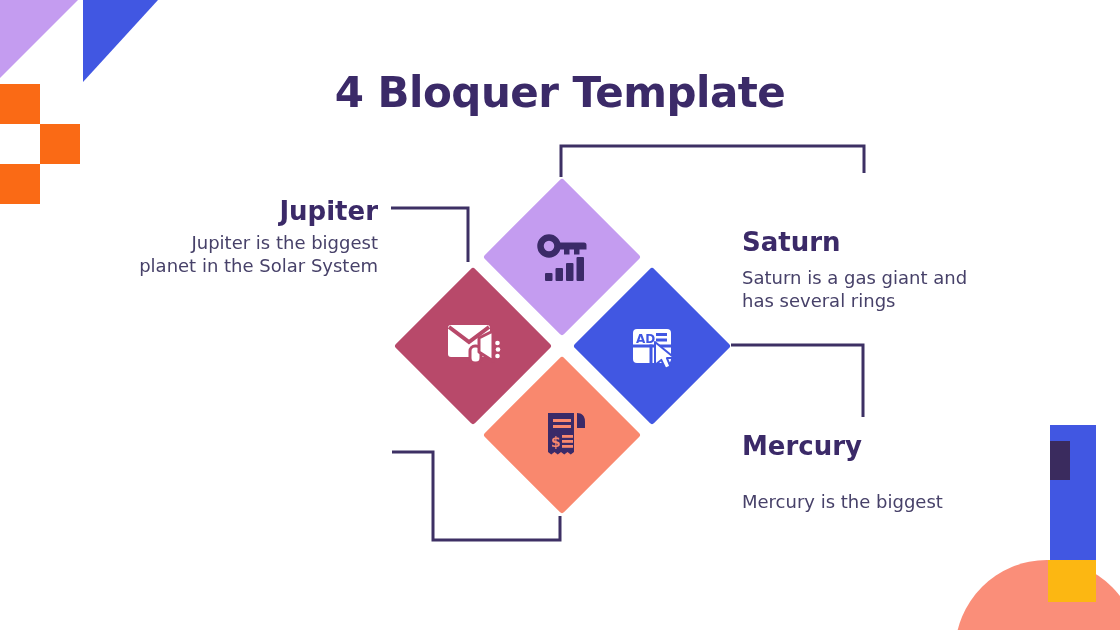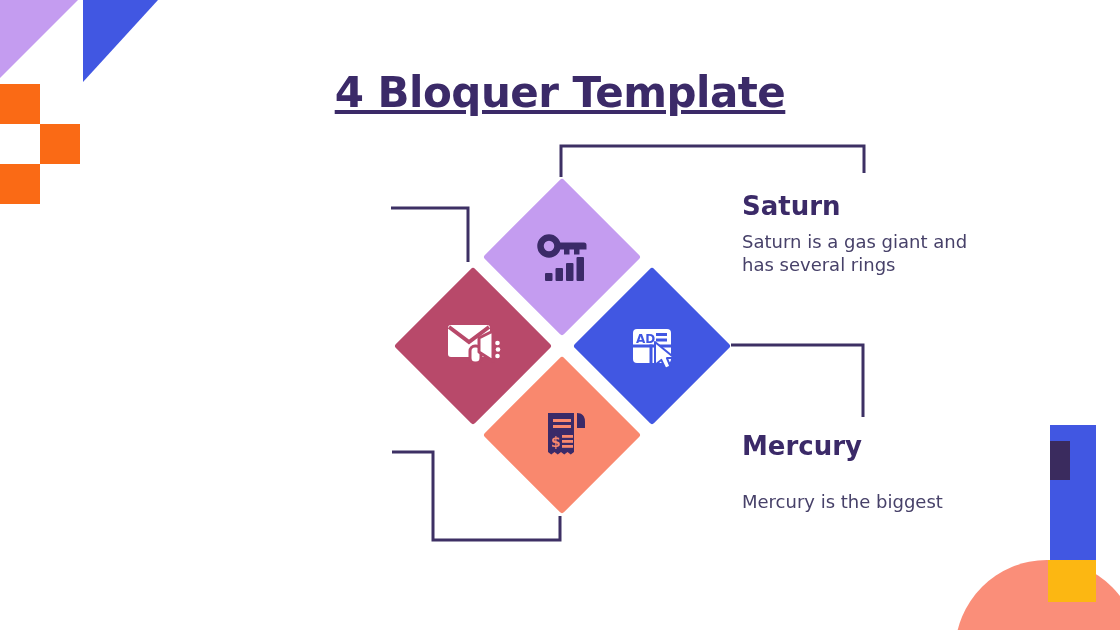--- a/index.html
+++ b/index.html
@@ -18,21 +18,21 @@
   .osq2{left:40px;top:124px;}
   .osq3{left:0;top:164px;}
   .corner-circle{left:955px;top:560px;width:184px;height:184px;border-radius:50%;
     background:#fa8e79;}
   .blue-bar{left:1050px;top:425px;width:46px;height:177px;background:#4157e2;}
   .navy-chip{left:1050px;top:441px;width:20px;height:39px;background:#3a2b5e;}
   .yellow-sq{left:1048px;top:560px;width:48px;height:42px;background:#fcb712;}
   
   .title{
     position:absolute;left:0;right:0;top:68px;text-align:center;margin:0;
-    font-size:42px;font-weight:800;letter-spacing:-.5px;color:#3b2a68;text-decoration:underline;
+    font-size:42px;font-weight:800;letter-spacing:-.5px;color:#3b2a68;
   }
   
   .connectors{position:absolute;left:0;top:0;width:1120px;height:630px;pointer-events:none;}
   
   .diamond{
     position:absolute;width:112px;height:112px;transform:rotate(45deg);
     border-radius:3px;display:flex;align-items:center;justify-content:center;
   }
   .d-top{left:506px;top:201px;background:#c49cf0;}
   .d-left{left:417px;top:290px;background:#b8496a;}
@@ -42,21 +42,21 @@
   .icon-wrap svg{display:block;width:56px;height:56px;}
   
   .block{position:absolute;width:330px;}
   .block.align-r{text-align:right;}
   .block h2{margin:0;font-size:26px;font-weight:800;color:#3b2a68;line-height:32px;}
   .block .desc{font-size:18px;line-height:23px;color:#474169;}
   .block .desc span{display:block;}
   .b-jupiter{right:742px;top:195px;}
   .b-jupiter h2{margin-bottom:4px;}
   .b-saturn{left:742px;top:190px;}
-  .b-saturn h2{margin-bottom:8px;}
+  .b-saturn h2{margin-bottom:8px;margin-top:36px;}
   .b-venus{right:742px;top:440px;}
   .b-venus h2{margin-bottom:6px;}
   .b-mercury{left:742px;top:430px;}
   .b-mercury h2{margin-bottom:28px;}
 </style>
 </head>
 <body>
 
 <div class="canvas">
 
@@ -136,20 +136,27 @@
           <rect x="19" y="18" width="18" height="3"></rect>
           <rect x="28" y="28" width="11" height="2.8"></rect>
           <rect x="28" y="33" width="11" height="2.8"></rect>
           <rect x="28" y="38" width="11" height="2.8"></rect>
         </g>
         <text x="17" y="40" font-family="DejaVu Sans, sans-serif" font-size="14" font-weight="bold" fill="#f9886e">$</text>
       </svg>
     </div>
   </div>
 
+  <div class="block align-r b-jupiter">
+    <h2>Jupiter</h2>
+    <div class="desc">
+      <span>Jupiter is the biggest</span>
+      <span>planet in the Solar System</span>
+    </div>
+  </div>
 
   <div class="block b-saturn">
     <h2>Saturn</h2>
     <div class="desc">
       <span>Saturn is a gas giant and</span>
       <span>has several rings</span>
     </div>
   </div>
 
 

